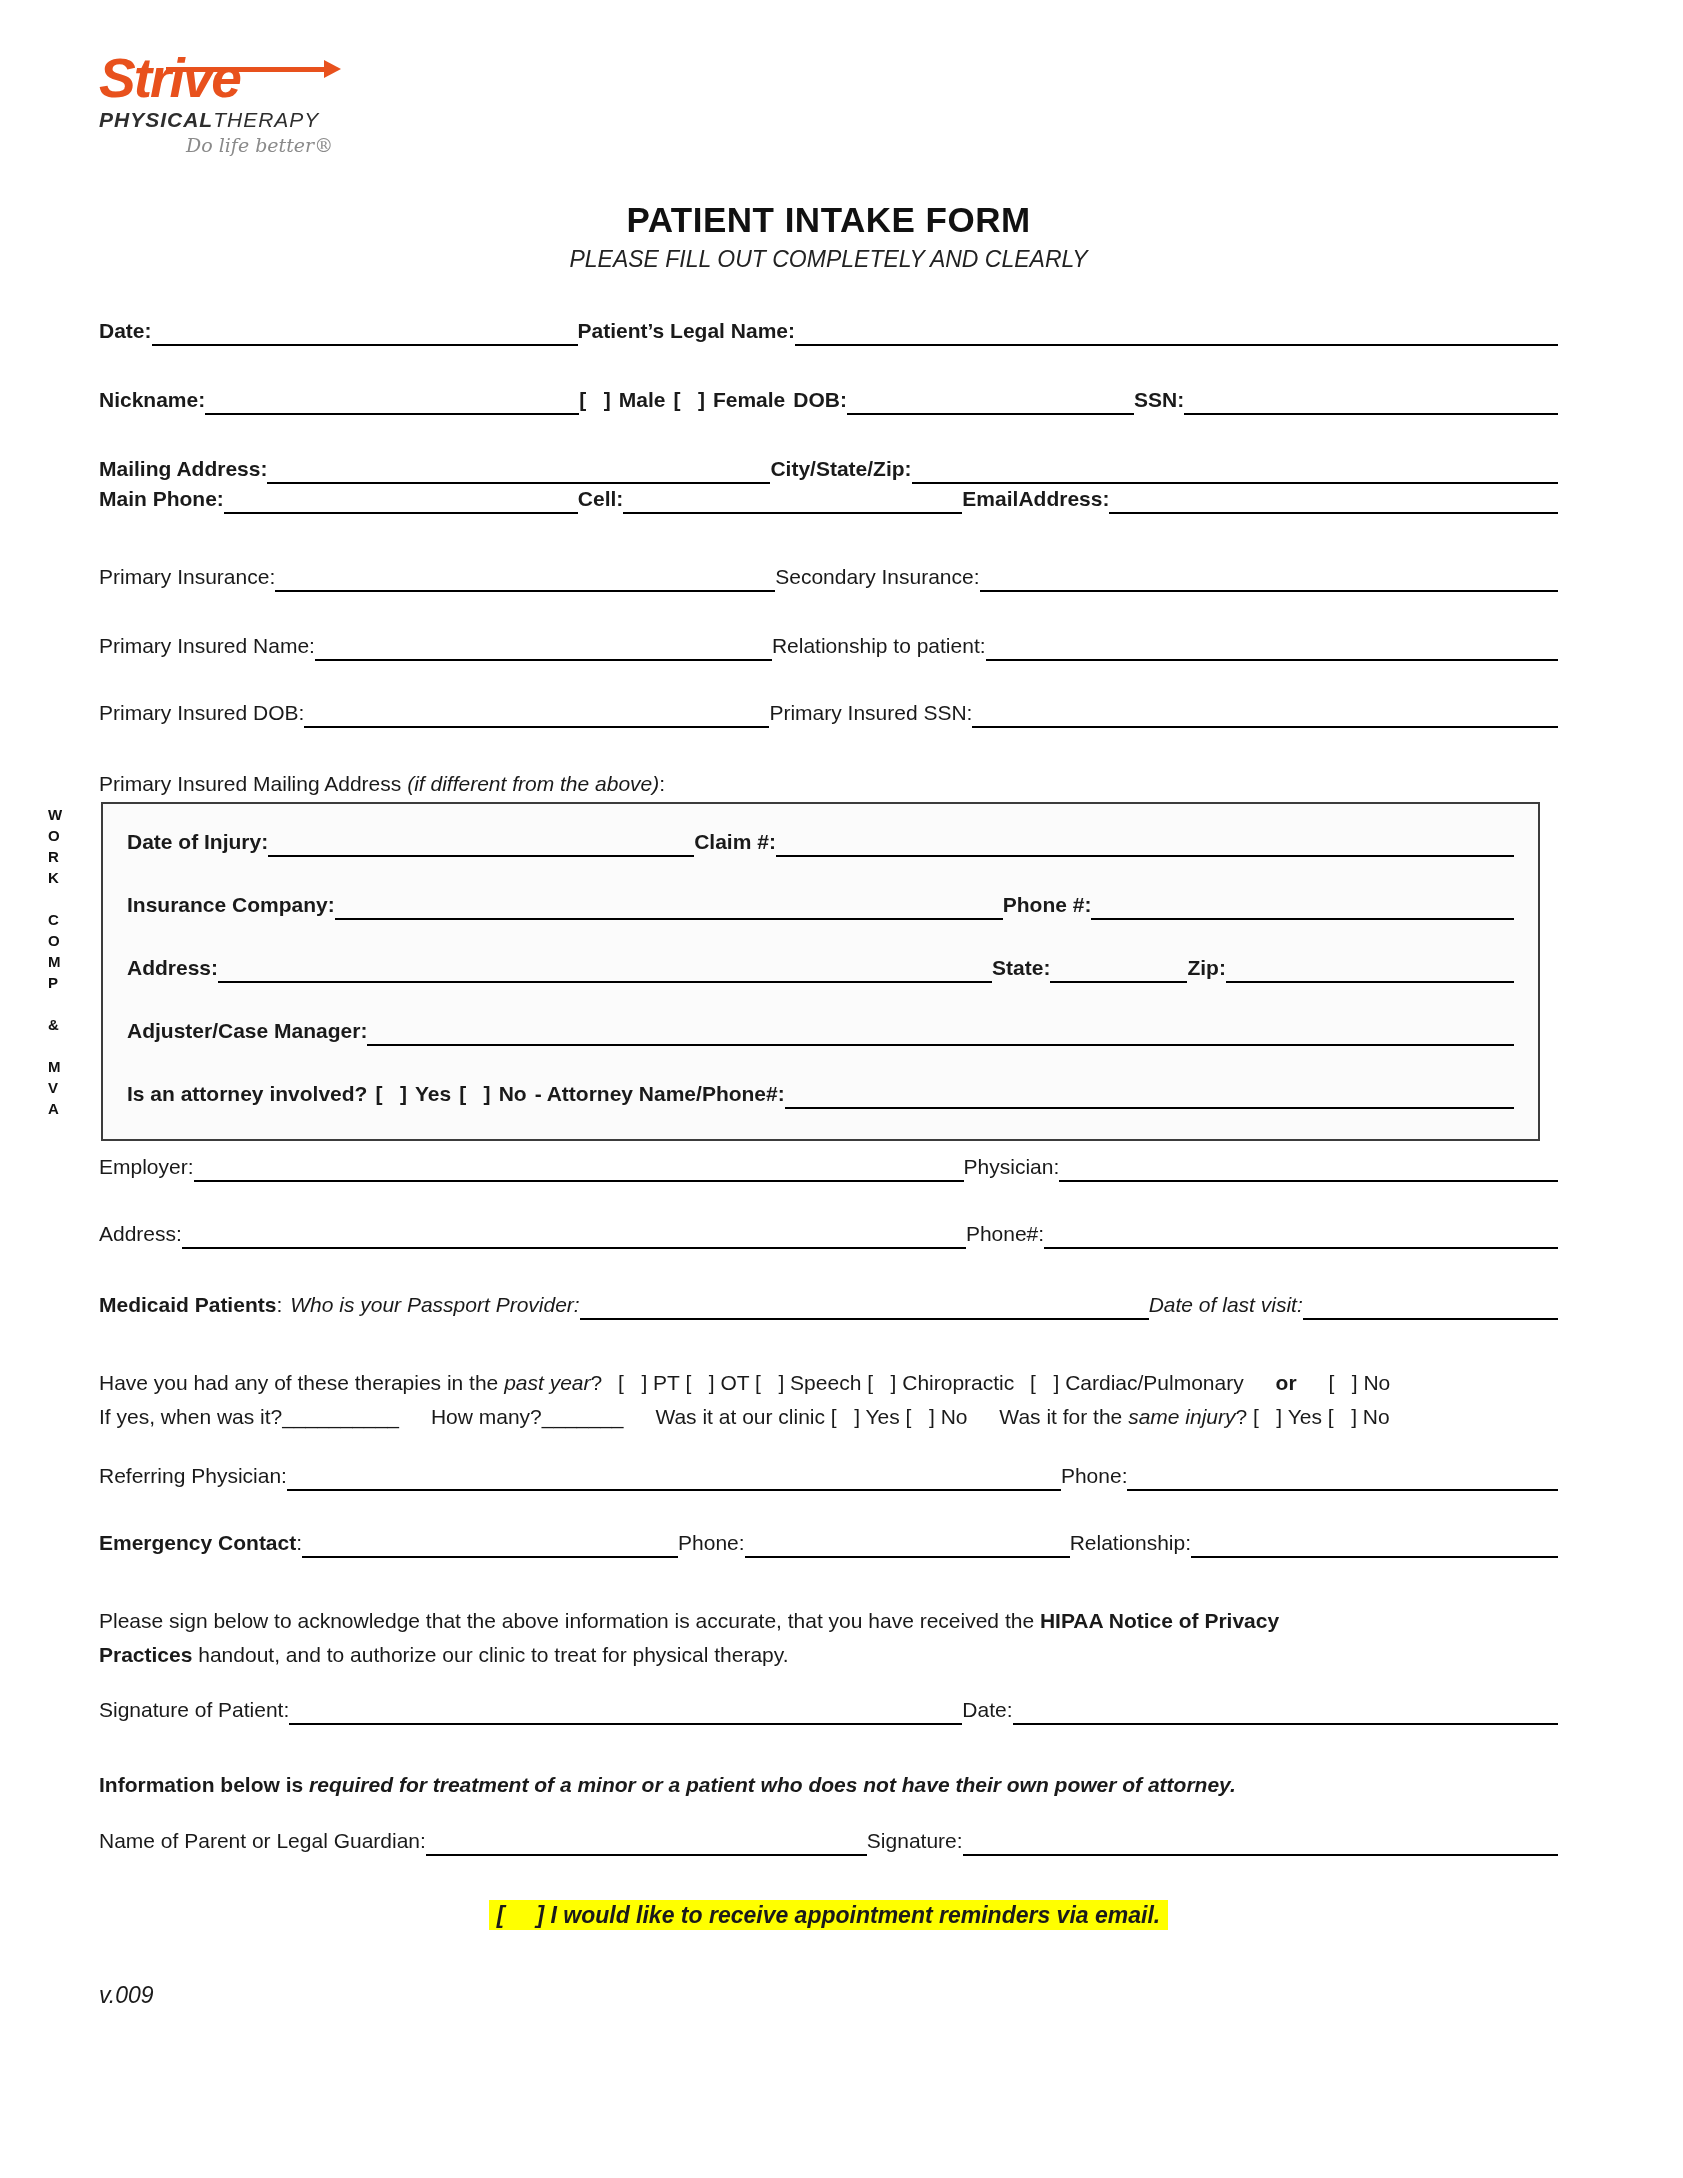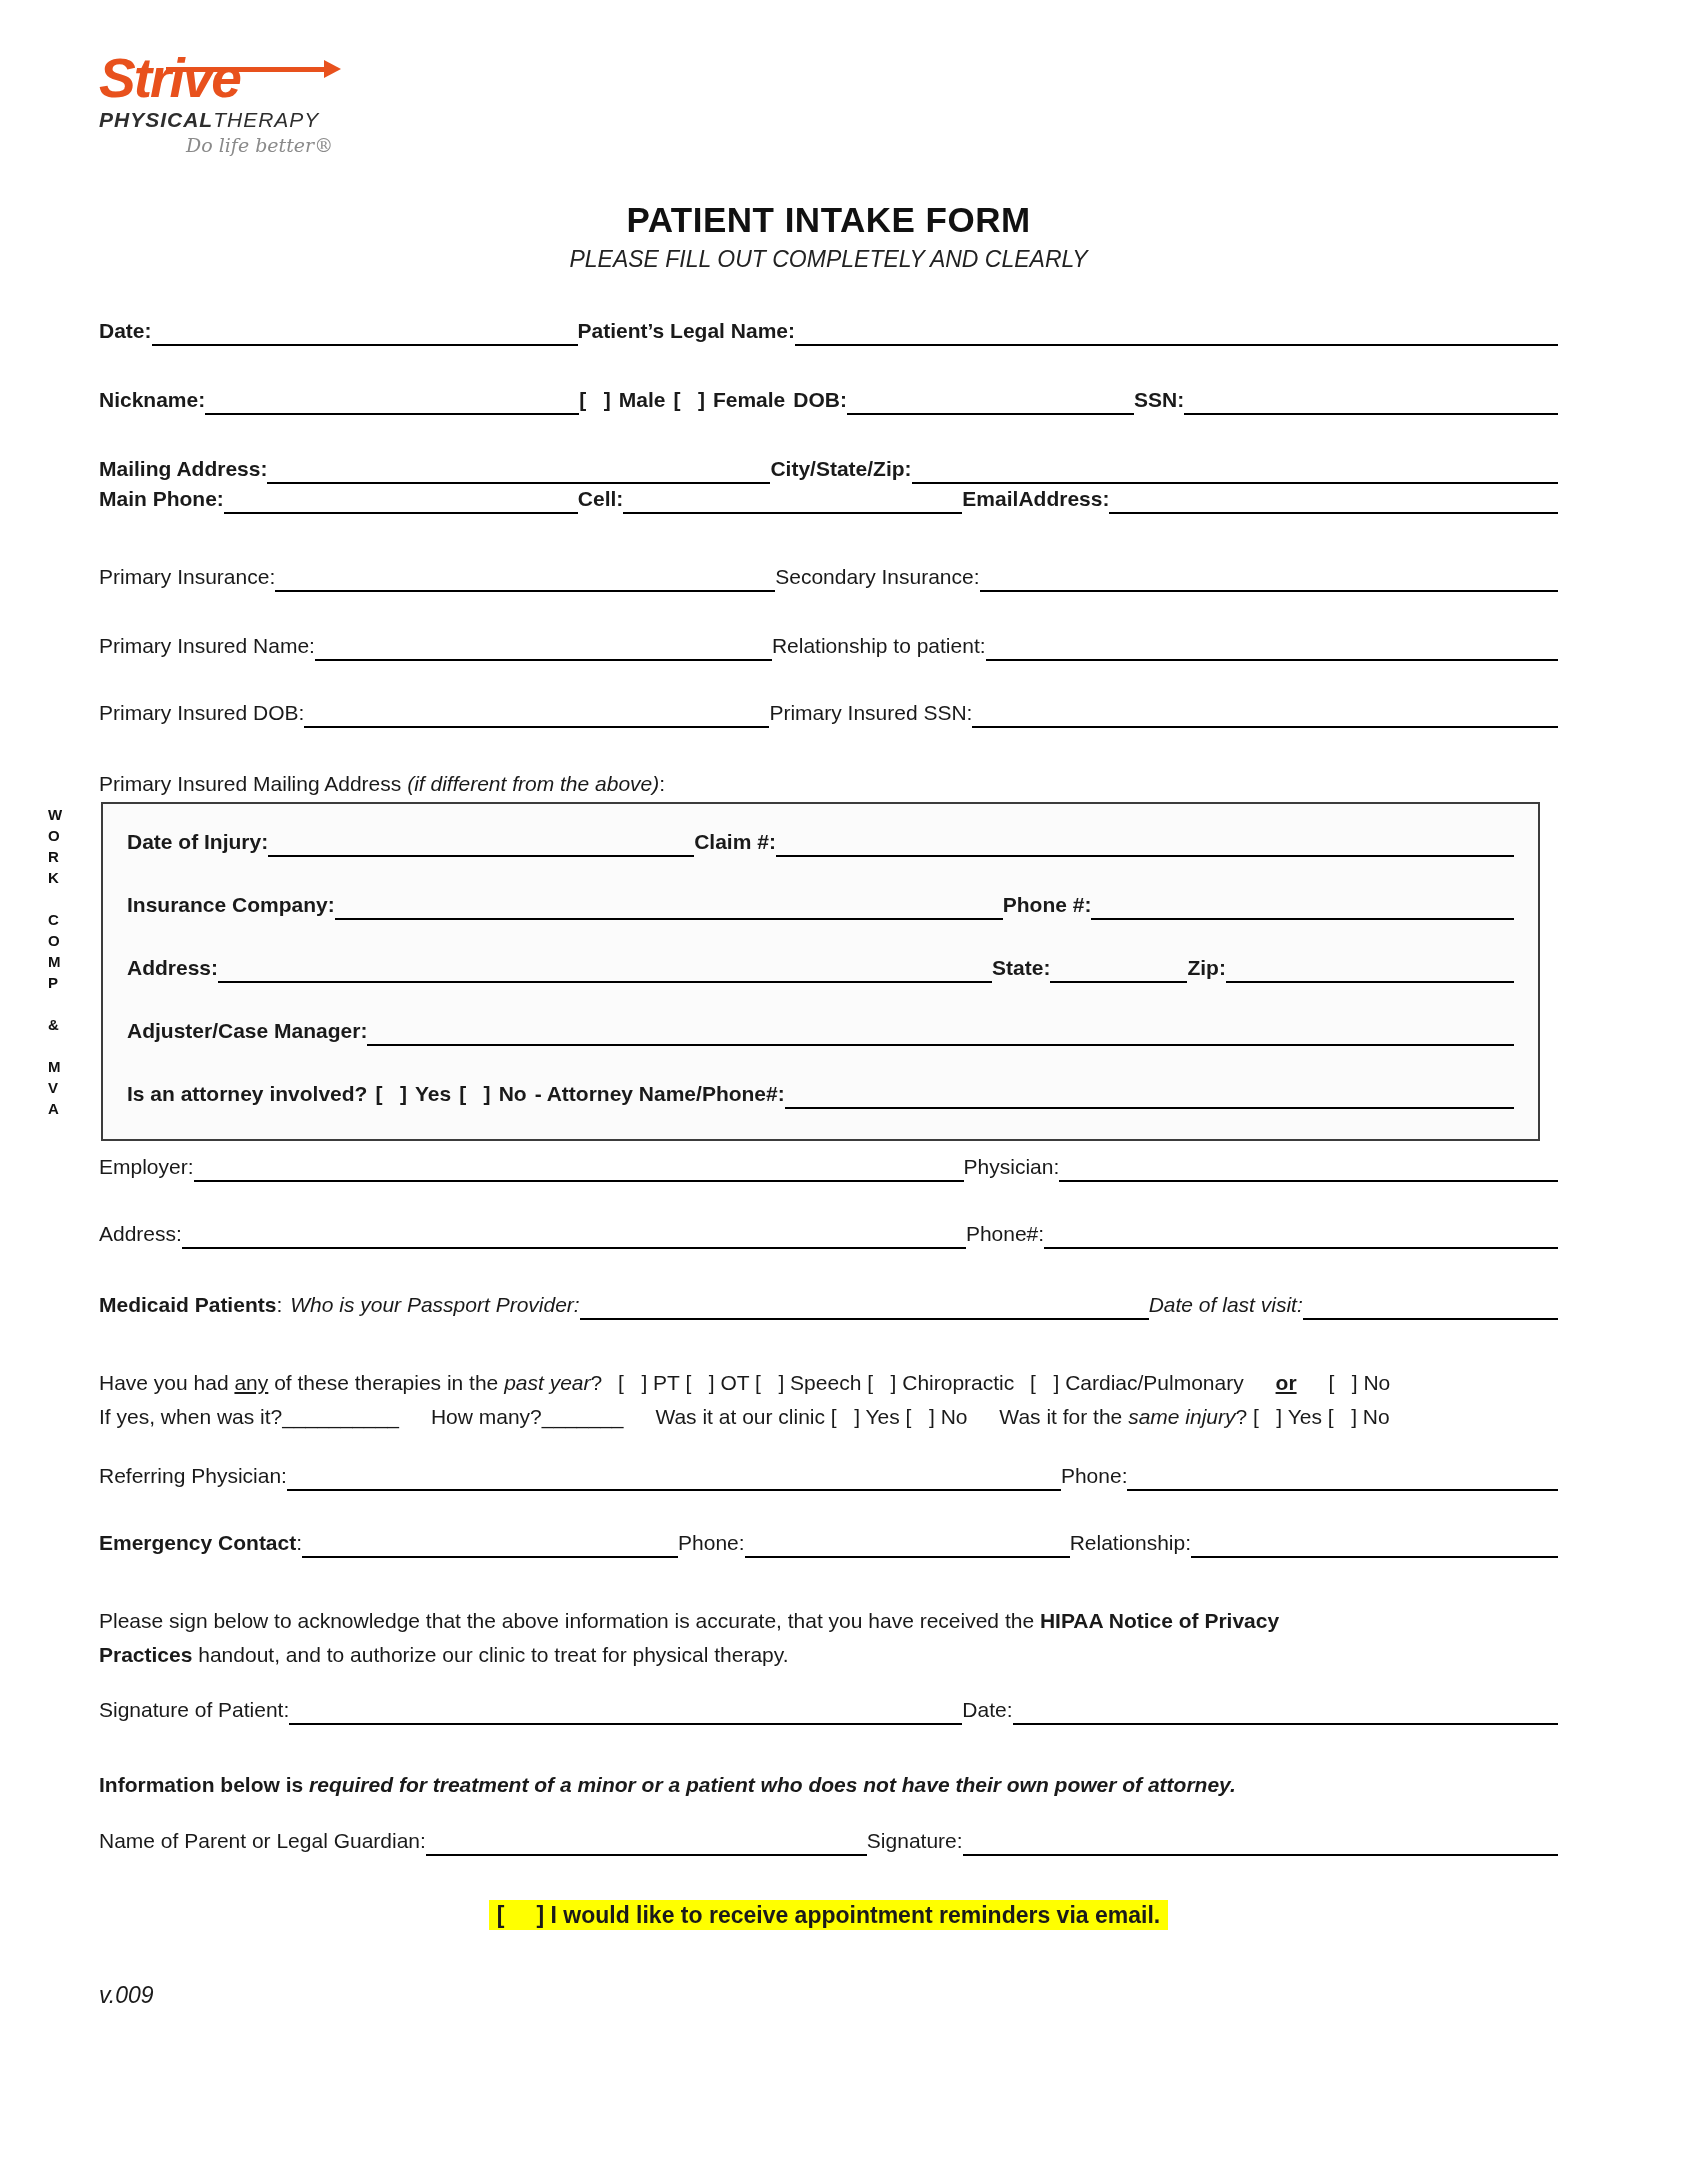--- a/index.html
+++ b/index.html
@@ -19,41 +19,41 @@
   .logo-tagline { font-family:"DejaVu Serif", serif; font-style:italic; font-size:19px; color:#8a8a8a; margin-left:87px; margin-top:2px; }
 
   .title { text-align:center; font-weight:bold; font-size:35px; letter-spacing:0.5px; margin-top:44px; color:#111; }
   .subtitle { text-align:center; font-style:italic; font-size:23px; margin-top:6px; color:#222; }
 
   
   .row { display:flex; align-items:flex-end; margin-top:42px; }
   .lbl { white-space:nowrap; padding-bottom:3px; }
   .b { font-weight:bold; }
   .i { font-style:italic; }
-  .u { text-decoration:underline; }
+  .u { }
   .fill { flex:1 1 24px; height:1.05em; border-bottom:2px solid #000; }
   .row > .lbl + .lbl { margin-left:8px; }
 
   .email-block { display:inline-flex; flex-direction:row; }
   .email-block span { display:block; line-height:25px; }
 
   .text-line { margin-top:44px; }
 
   
   .box-wrap { position:relative; margin-top:6px; }
   .box { margin-left:2px; margin-right:18px; border:2px solid #3c3c3c; background:#fbfbfb; padding:8px 24px 30px 24px; }
   .box .row { margin-top:36px; }
   .box .row:first-child { margin-top:18px; }
   .sidebar-vertical { position:absolute; left:-51px; top:2px; width:18px; font-weight:bold; font-size:15px;
       line-height:21px; white-space:pre-line; color:#111; text-align:left; }
 
   .para { margin-top:46px; line-height:34px; }
   .g10 { margin-left:10px; } .g26 { margin-left:26px;text-align:right; }
 
-  .reminder-line { text-align:center; margin-top:46px; }
+  .reminder-line { text-align:center; margin-top:46px;font-style:italic; }
   .reminder-hl { background:#ffff00; font-weight:bold; font-size:23px; padding:2px 8px; }
 
   .version { margin-top:53px; font-style:italic; font-size:23px; }
 
   
   .mt2{margin-top:2px}.mt14{margin-top:14px}.mt26{margin-top:26px}.mt30{margin-top:30px}.mt32{margin-top:32px}
   .mt40{margin-top:40px}.mt44{margin-top:44px}.mt46{margin-top:46px}.mt48{margin-top:48px}.mt52{margin-top:51px}
 </style>
 </head>
 <body>

